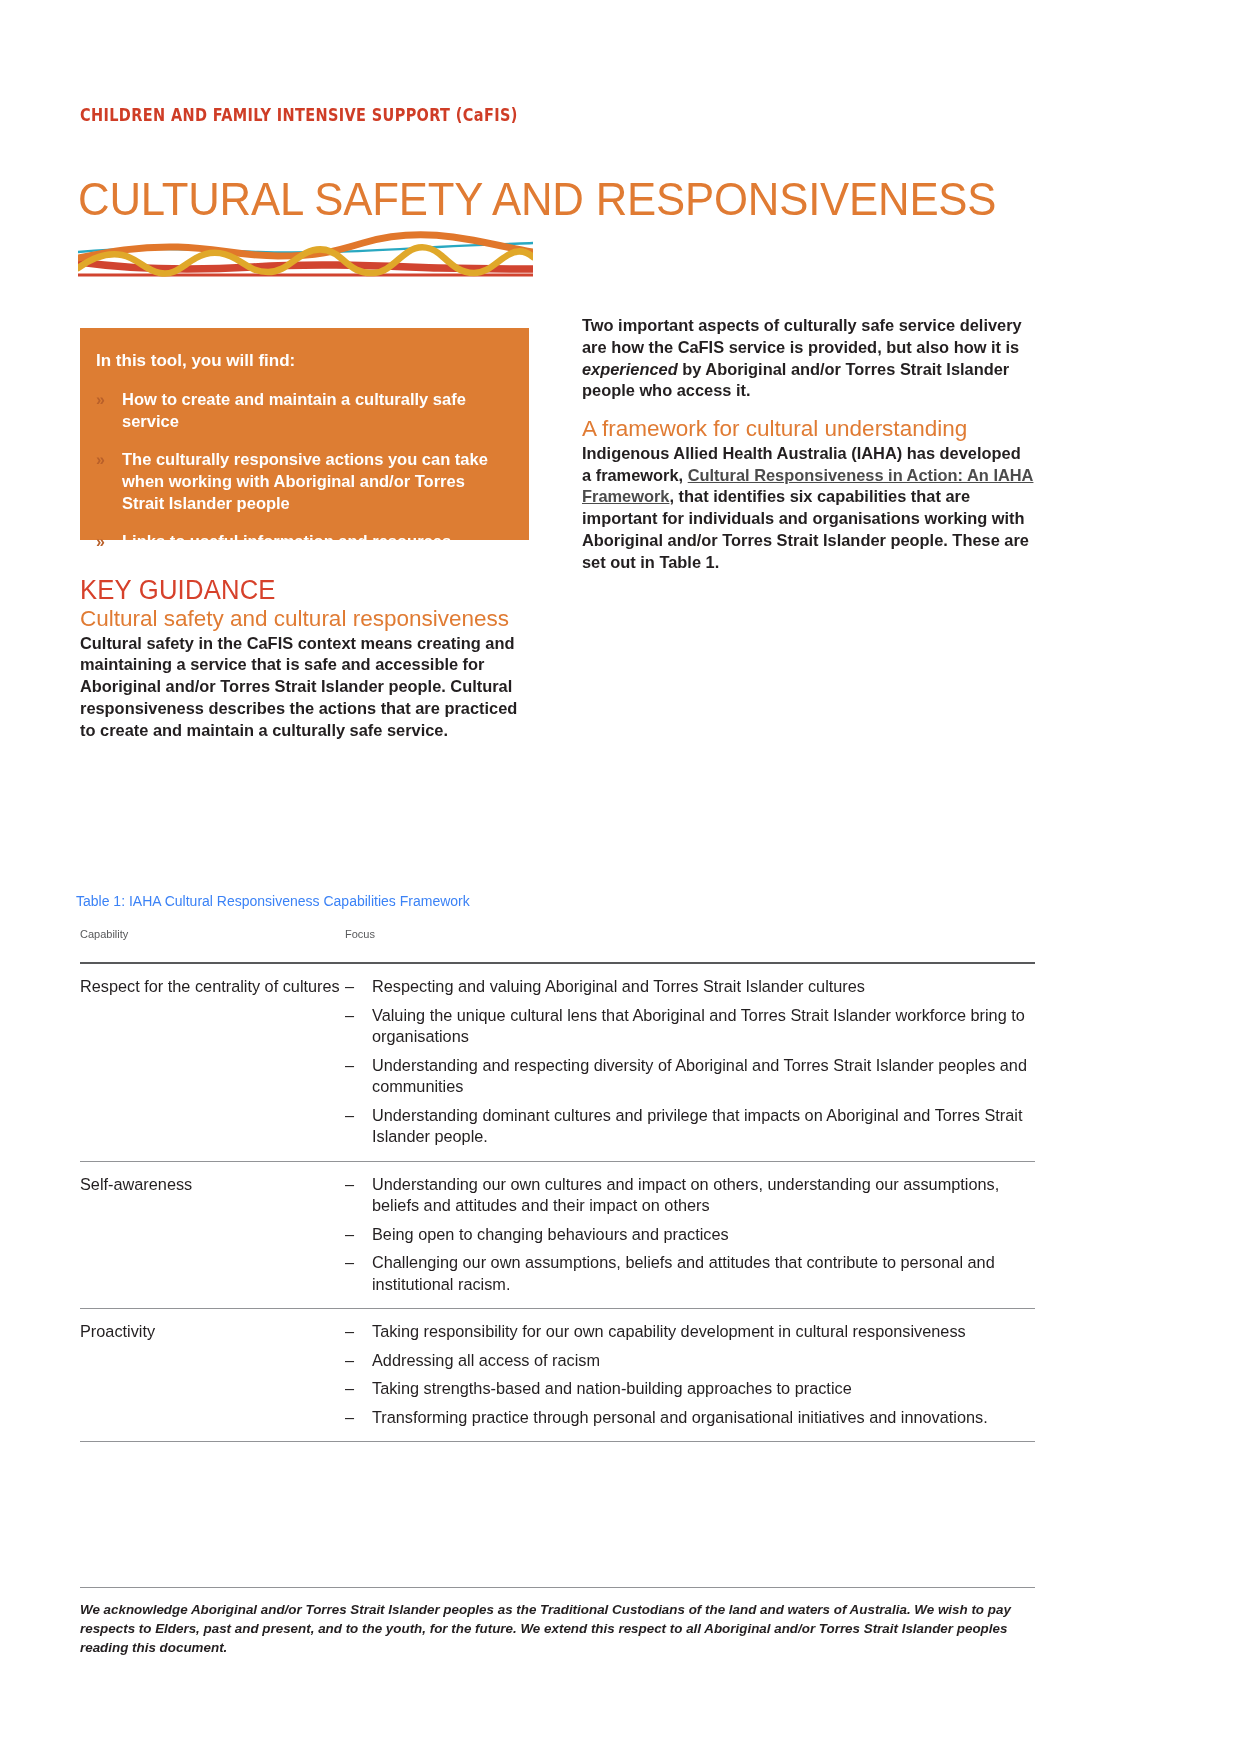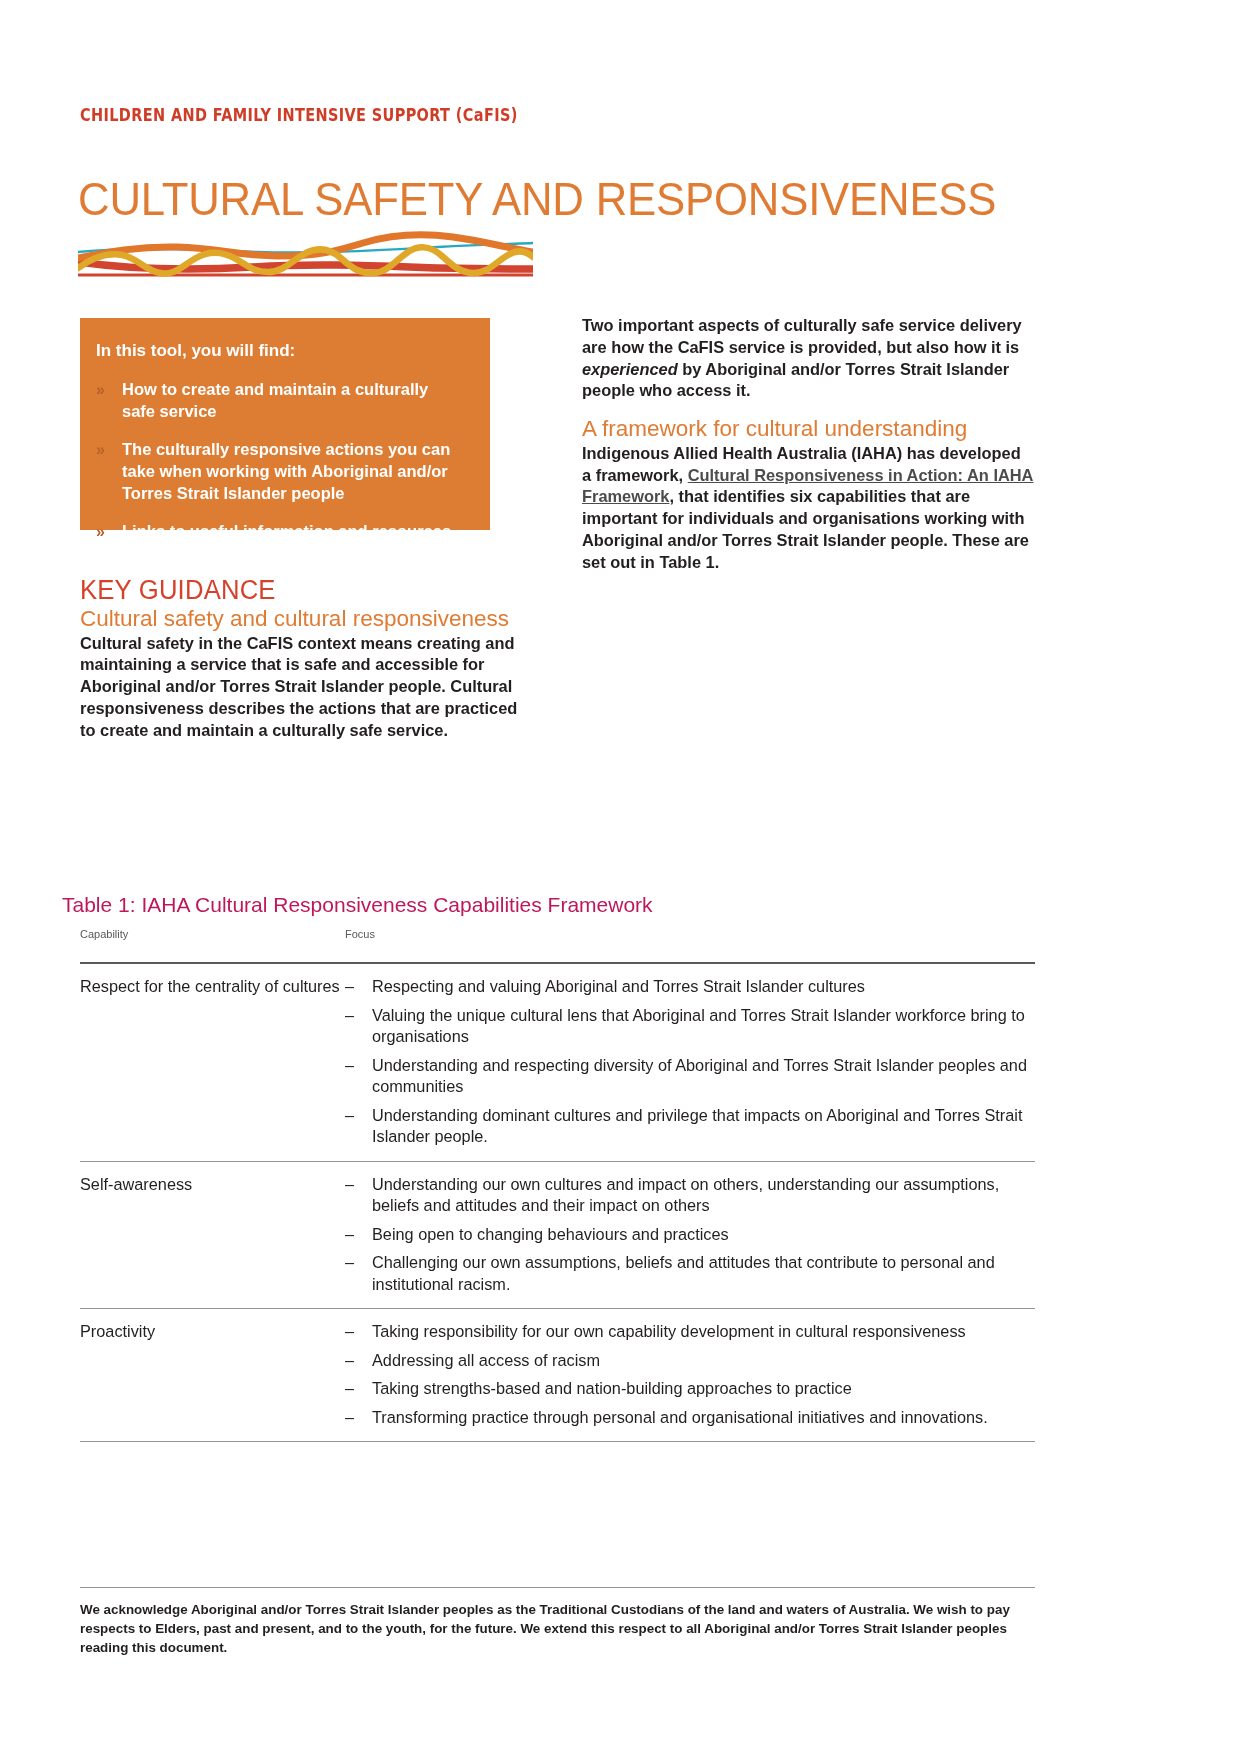--- a/index.html
+++ b/index.html
@@ -57,22 +57,22 @@
     top: 222px;
     width: 455px;
     height: 56px;
   }
   .wave-wrap svg { display:block; width:455px; height:56px; }
 
   
   .callout {
     position: absolute;
     left: 80px;
-    top: 318px;
-    width: 410px;
+    top: 328px;
+    width: 449px;
     height: 212px;
     background: #dd7d33;
     box-sizing: border-box;
     padding: 22px 26px 10px 16px;
     color: #ffffff;
   }
   .callout-lead {
     font-size: 17px;
     font-weight: bold;
     margin: 0 0 18px 0;
@@ -147,24 +147,24 @@
   .it { font-style: italic; font-weight: bold; }
   a.doclink {
     color: #4c4c4c;
     text-decoration: underline;
     font-weight: bold;
   }
 
   
   .table-caption {
     position: absolute;
-    left: 62px;
+    left: 76px;
     top: 893px;
-    font-size: 21px;
-    color: #be185d;
+    font-size: 14px;
+    color: #3b82f6;
     white-space: nowrap;
   }
   table.cap-table {
     position: absolute;
     left: 80px;
     top: 928px;
     width: 955px;
     border-collapse: collapse;
     table-layout: fixed;
   }
@@ -219,20 +219,21 @@
   }
   .footer-text {
     position: absolute;
     left: 80px;
     top: 1600px;
     width: 960px;
     font-size: 13.4px;
     line-height: 1.42;
     color: #231f20;
     font-weight: bold;
+    font-style: italic;
   }
 </style>
 </head>
 <body>
 
 <div class="page">
 
   <div class="eyebrow">CHILDREN AND FAMILY INTENSIVE SUPPORT (CaFIS)</div>
   <h1 class="doc-title">CULTURAL SAFETY AND RESPONSIVENESS</h1>
 

